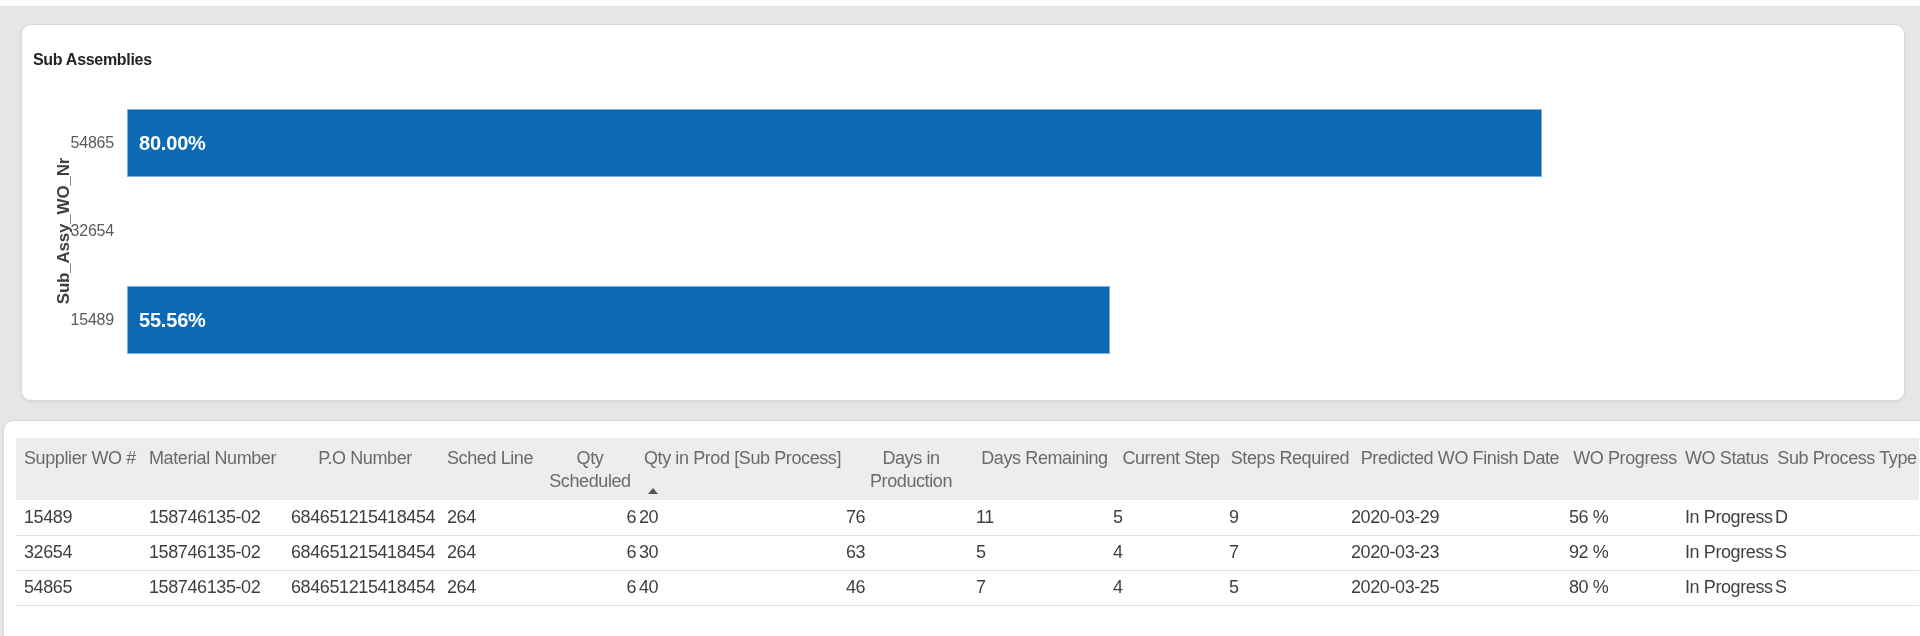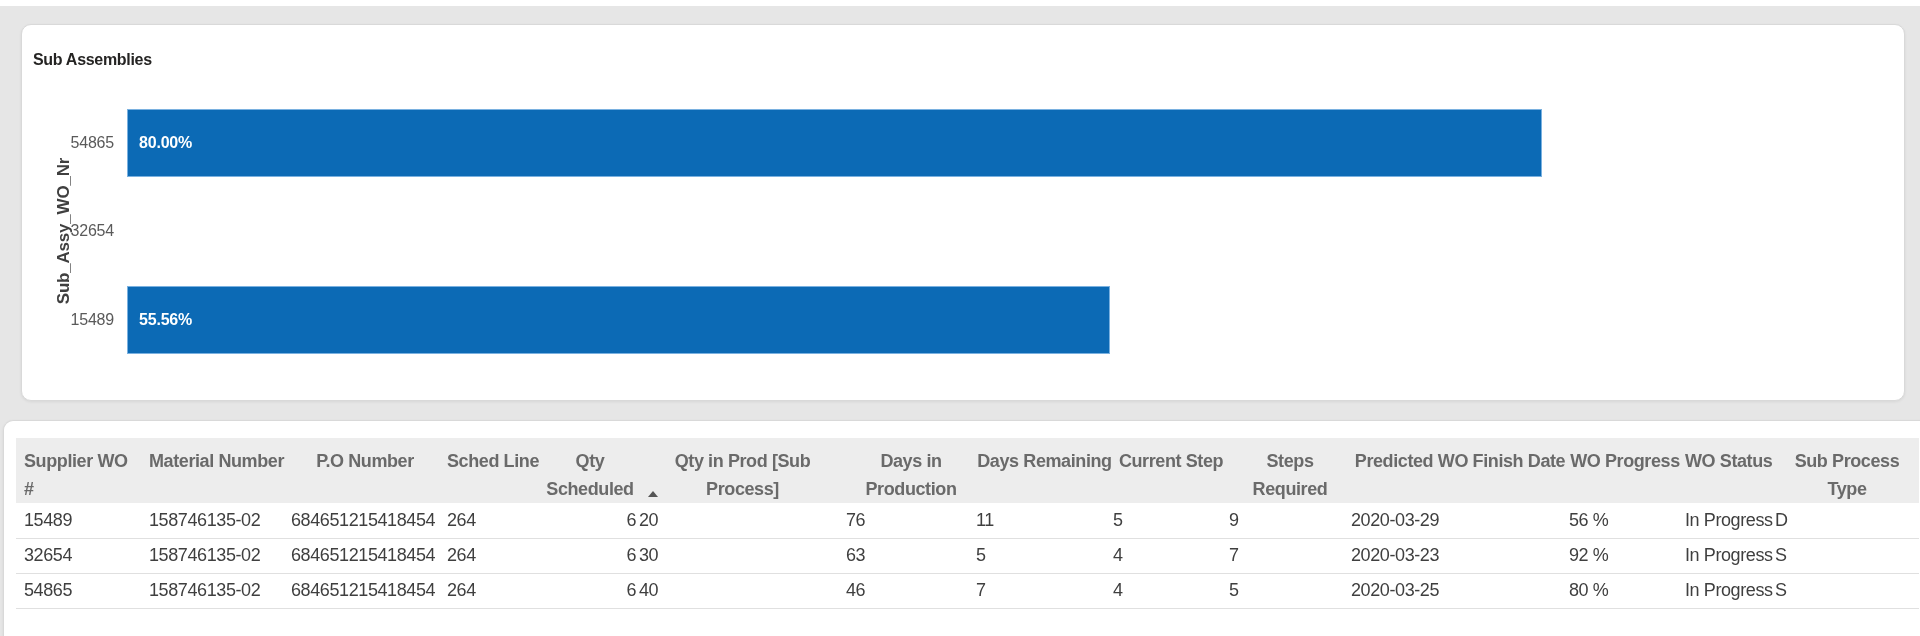--- a/index.html
+++ b/index.html
@@ -31,39 +31,39 @@
     position:absolute; left:0; top:0; width:92px; height:68px;
     display:flex; align-items:center; justify-content:flex-end;
     font-size:16px; color:#5a5a5a; letter-spacing:-0.2px;
   }
   .bar {
     position:absolute; left:105px; top:0; height:68px;
     border:1px solid rgba(150,195,235,0.8);
     display:flex; align-items:center;
   }
   .bar-value-label {
-    padding-left:11px; font-size:16px; font-weight:600; color:#ffffff; letter-spacing:-0.2px;
+    padding-left:11px; font-size:20px; font-weight:600; color:#ffffff; letter-spacing:-0.2px;
     white-space:nowrap;
   }
 
   
   .table-card {
     position:absolute; left:3px; top:420px; width:1927px; height:216px;
     background:#ffffff; border:1px solid #d9d9d9; border-bottom:none;
     border-radius:10px 10px 0 0;
     box-shadow:0 1px 3px rgba(0,0,0,0.07);
   }
   table.grid {
     position:absolute; left:12px; top:17px; width:1903px;
     border-collapse:collapse; table-layout:fixed;
     letter-spacing:-0.4px;
   }
   table.grid th {
     background:#ededed; height:62px; vertical-align:top; padding-top:9px;
-    font-size:18px; font-weight:700; color:#6a6a6a; line-height:28px;
+    font-size:18px; font-weight:400; color:#6a6a6a; line-height:23px;
     position:relative; cursor:pointer;
   }
   table.grid td {
     height:35px; font-size:18px; color:#3f3f3f;
     border-bottom:1px solid #e0e0e0; white-space:nowrap; overflow:visible;
   }
   .al-left   { text-align:left;  padding-left:8px; }
   .al-center { }
   .al-right  { text-align:right; padding-right:3px; }
   td.c-wo_status, th.c-wo_status { padding-left:4px; }

